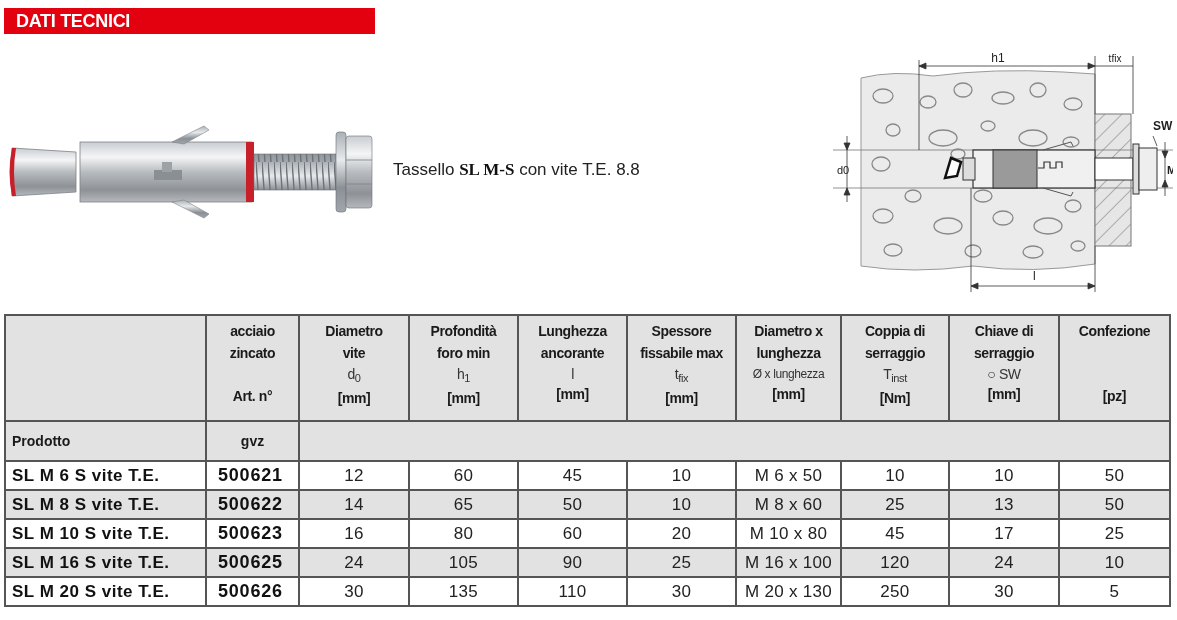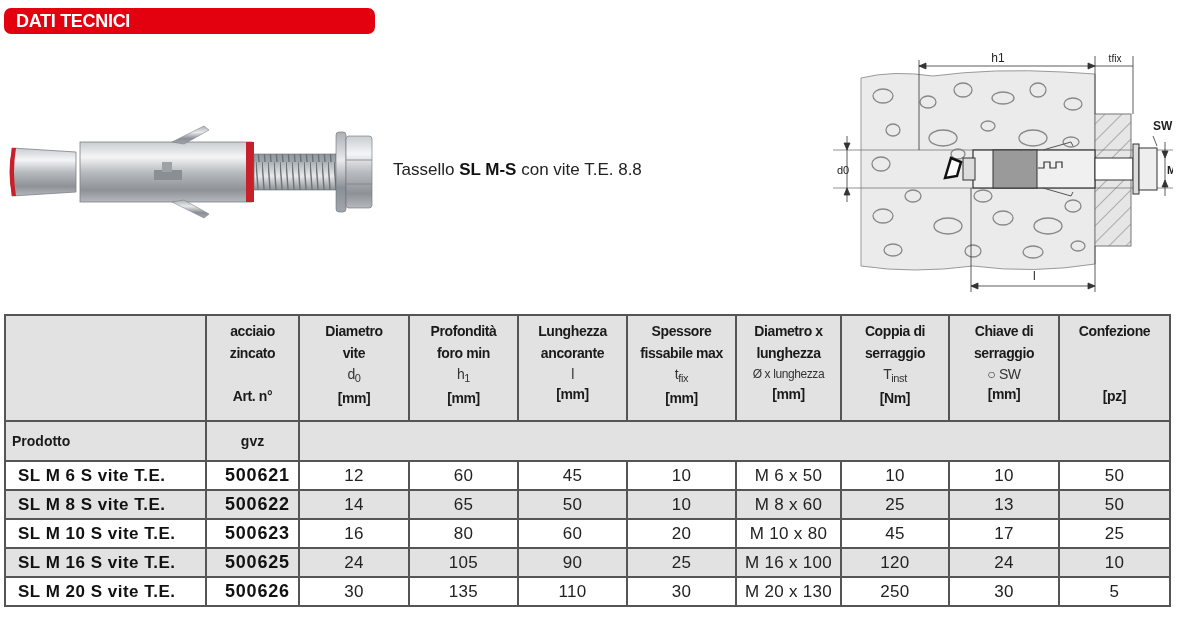--- a/index.html
+++ b/index.html
@@ -2,30 +2,30 @@
 <html><head>
 <meta charset="utf-8">
 <style>
   * { box-sizing: border-box; margin: 0; padding: 0; }
   html, body { width: 1177px; height: 620px; background: #ffffff; overflow: hidden; }
   body { position: relative; font-family: "Liberation Sans", sans-serif; color: #1a1a1a; }
 
   .title-bar {
     position: absolute; left: 4px; top: 8px; width: 371px; height: 26px;
     background: #e3000f; color: #fff; font-weight: bold; font-size: 18px;
-    line-height: 26px; padding-left: 12px; letter-spacing: -0.3px; border-radius: 7px;
+    line-height: 26px; padding-left: 12px; letter-spacing: -0.3px;
   }
 
   .product-photo { position: absolute; left: 4px; top: 122px; width: 370px; height: 100px; }
 
   .caption {
     position: absolute; left: 393px; top: 160px; font-size: 17px; color: #222;
     white-space: nowrap;
   }
-  .caption b { font-weight: bold; color: #111; }
+  .caption b { font-weight: bold; color: #111; font-family: Liberation Serif, serif; }
 
   .diagram { position: absolute; left: 833px; top: 46px; width: 340px; height: 252px; }
 
   table.tech {
     position: absolute; left: 4px; top: 314px; width: 1165px;
     border-collapse: collapse; table-layout: fixed;
     font-family: "Liberation Sans Narrow", "Liberation Sans", sans-serif;
   }
   table.tech td, table.tech th {
     border: 2px solid #555; padding: 0 4px; text-align: center; vertical-align: middle;
@@ -39,22 +39,22 @@
   .hdr-unit { display: block; font-weight: bold; line-height: 20px; }
   .hdr-spacer { display: block; height: 22px; }
   .sub { font-size: 11px; vertical-align: -3px; }
 
   tr.subhead td { background: #e2e2e2; height: 40px; font-weight: bold; font-size: 14px; }
   tr.subhead td.prod-label { text-align: left; padding-left: 6px; }
 
   tbody tr.data td { height: 29px; font-size: 17px; color: #222; letter-spacing: 0.3px; }
   tbody tr.data:nth-child(odd) td { background: #ffffff; }
   tbody tr.data:nth-child(even) td { background: #e2e2e2; }
-  tbody tr.data td.name { text-align: left; font-weight: bold; font-size: 17px; padding-left: 12px; color: #111; letter-spacing: 0.5px; margin-left: 36px; }
-  tbody tr.data td.art { text-align: left; font-weight: bold; font-size: 18px; padding-left: 18px; color: #111; letter-spacing: 0.8px; }
+  tbody tr.data td.name { text-align: left; font-weight: bold; font-size: 17px; padding-left: 6px; color: #111; letter-spacing: 0.5px; margin-left: 36px; }
+  tbody tr.data td.art { text-align: left; font-weight: bold; font-size: 18px; padding-left: 11px; color: #111; letter-spacing: 0.8px; }
   tbody tr.data td.num { font-weight: normal; }
 </style>
 </head>
 <body>
 
 <div class="title-bar">DATI TECNICI</div>
 
 <svg class="product-photo" viewBox="0 0 370 100">
   <defs>
     <linearGradient id="metal" x1="0" y1="0" x2="0" y2="1">

